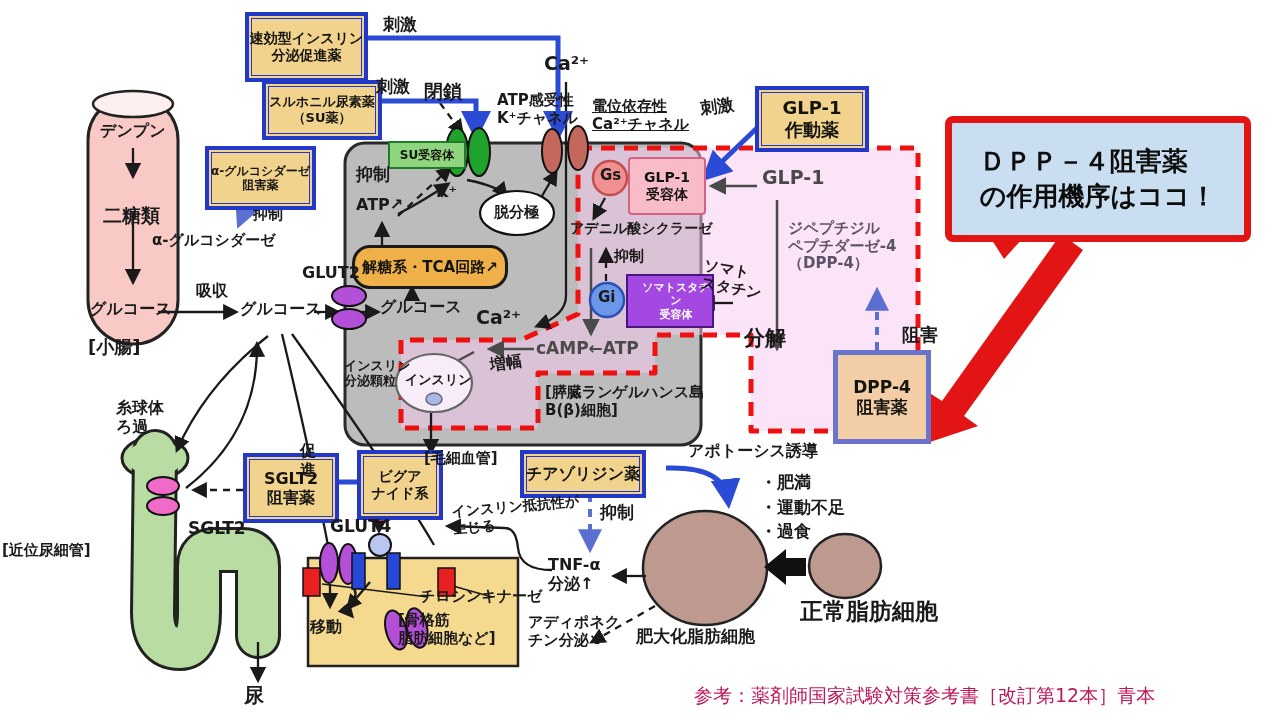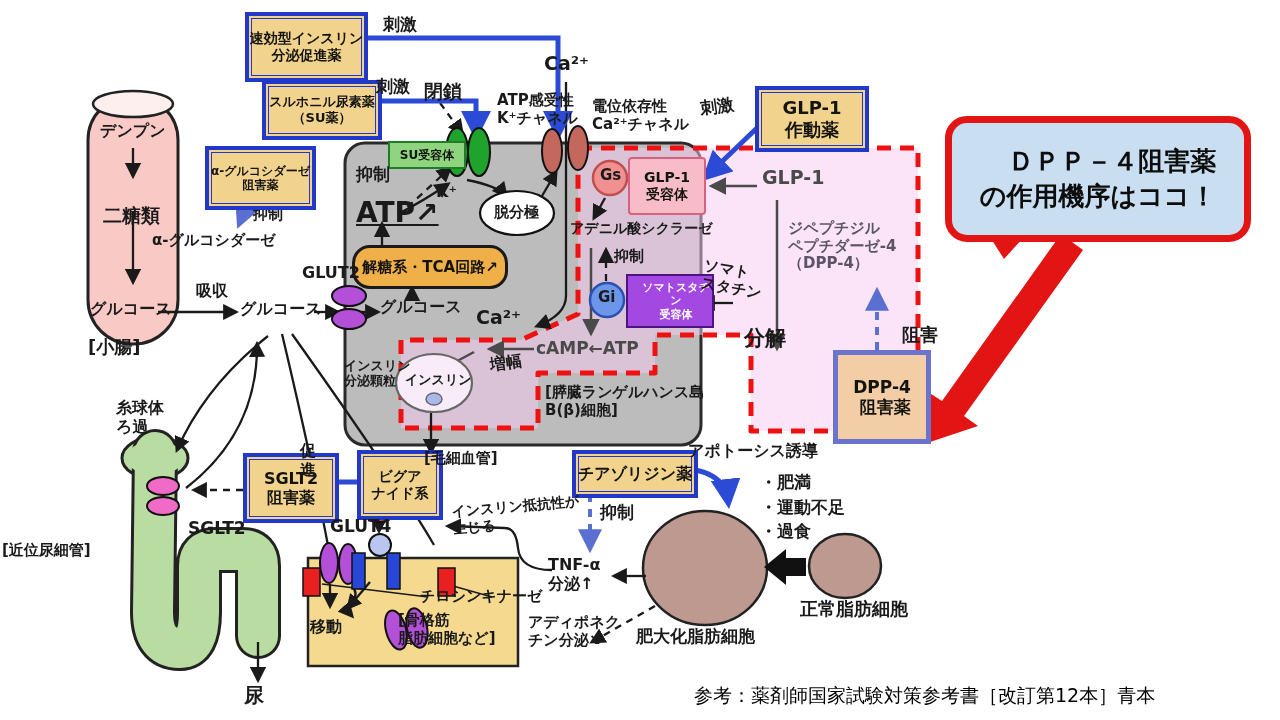--- a/index.html
+++ b/index.html
@@ -9,24 +9,24 @@
   .lbl{position:absolute;white-space:pre-line;color:#1a1a1a;line-height:1.18;font-weight:600;}
   .lbl.gray{color:#4a4a4a;}
   .box{position:absolute;display:flex;align-items:center;justify-content:center;text-align:center;
        white-space:pre-line;font-weight:700;color:#14140f;line-height:1.2;}
   .drugbox{background:var(--box_fill);border:4px solid var(--box_border);
            box-shadow:inset 0 0 0 2px var(--box_fill), inset 0 0 0 3px var(--box_border);}
   .surec{background:#8fd47e;border:2px solid #1e7d26;font-weight:700;}
   .glyc{background:var(--glycolysis_orange);border:3px solid #1a1a1a;border-radius:18px;}
   .glp1r{background:var(--glp1r_pink);border:2.5px solid #d96080;border-radius:4px;}
   .sstr{background:var(--sst_purple);border:2.5px solid #4a1580;color:#fff;padding-left:12px;}
-  .dppbox{background:var(--dpp4_box_fill);border:5px solid var(--dpp4_box_border);text-align:right;}
+  .dppbox{background:var(--dpp4_box_fill);border:5px solid var(--dpp4_box_border);}
   .callout{position:absolute;background:var(--callout_bg);border:7px solid var(--accent_red);
-           border-radius:22px;display:flex;align-items:center;justify-content:center;
-           text-align:right;font-weight:800;color:#0d0d0d;white-space:pre-line;line-height:1.35;}
+           border-radius:8px;display:flex;align-items:center;justify-content:center;
+           text-align:left;font-weight:800;color:#0d0d0d;white-space:pre-line;line-height:1.35;}
   .callout:after{content:"";position:absolute;left:38px;bottom:-24px;width:0;height:0;
            border-left:14px solid transparent;border-right:20px solid transparent;
            border-top:22px solid var(--accent_red);}
 </style>
 </head>
 <body>
 
 <div id="stage">
 
 <svg width="1280" height="720" viewBox="0 0 1280 720">
@@ -198,38 +198,38 @@
 <div class="box drugbox" style="left:245px;top:12px;width:115px;height:62px;font-size:14px;">速効型インスリン
 分泌促進薬</div>
 <div class="box drugbox" style="left:205px;top:146px;width:103px;height:56px;font-size:12px;">α-グルコシダーゼ
 阻害薬</div>
 <div class="box drugbox" style="left:755px;top:86px;width:106px;height:58px;font-size:18px;">GLP-1
 作動薬</div>
 <div class="box drugbox" style="left:243px;top:453px;width:88px;height:62px;font-size:16px;">SGLT2
 阻害薬</div>
 <div class="box drugbox" style="left:357px;top:450px;width:78px;height:62px;font-size:14px;">ビグア
 ナイド系</div>
-<div class="box drugbox" style="left:572px;top:450px;width:118px;height:40px;font-size:16px;">チアゾリジン薬</div>
+<div class="box drugbox" style="left:520px;top:450px;width:118px;height:40px;font-size:16px;">チアゾリジン薬</div>
 <div class="box dppbox" style="left:833px;top:350px;width:88px;height:84px;font-size:17px;">DPP-4
 阻害薬</div>
 
 <div class="lbl" style="left:383px;top:14px;font-size:17px;">刺激</div>
 <div class="lbl" style="left:376px;top:76px;font-size:17px;">刺激</div>
 <div class="lbl" style="left:700px;top:96px;font-size:17px;transform:rotate(-8deg);">刺激</div>
 
 <div class="lbl" style="left:424px;top:80px;font-size:19px;">閉鎖</div>
 <div class="lbl" style="left:497px;top:92px;font-size:15px;">ATP感受性
 K⁺チャネル</div>
 <div class="box surec" style="left:388px;top:141px;width:74px;height:24px;font-size:12px;">SU受容体</div>
 <div class="lbl" style="left:356px;top:164px;font-size:17px;">抑制</div>
-<div class="lbl" style="left:356px;top:196px;font-size:28px;text-decoration:underline;">ATP↗</div>
+<div class="lbl" style="left:356px;top:196px;font-size:16px;">ATP↗</div>
 <div class="lbl" style="left:436px;top:183px;font-size:16px;">K⁺</div>
 <div class="lbl" style="left:494px;top:204px;font-size:15px;">脱分極</div>
 <div class="lbl" style="left:544px;top:52px;font-size:19px;">Ca²⁺</div>
-<div class="lbl" style="left:592px;top:98px;font-size:15px;">電位依存性
+<div class="lbl" style="left:592px;top:98px;font-size:15px;text-decoration:underline;">電位依存性
 Ca²⁺チャネル</div>
 <div class="box glyc" style="left:352px;top:245px;width:150px;height:38px;font-size:15px;">解糖系・TCA回路↗</div>
 <div class="lbl" style="left:302px;top:264px;font-size:16px;">GLUT2</div>
 <div class="lbl" style="left:240px;top:300px;font-size:16px;">グルコース</div>
 <div class="lbl" style="left:380px;top:298px;font-size:16px;">グルコース</div>
 <div class="lbl" style="left:476px;top:306px;font-size:19px;">Ca²⁺</div>
 <div class="lbl gray" style="left:536px;top:338px;font-size:17px;">cAMP←ATP</div>
 <div class="lbl" style="left:490px;top:354px;font-size:16px;transform:rotate(-8deg);">増幅</div>
 <div class="lbl" style="left:344px;top:358px;font-size:13px;">インスリン
 分泌顆粒</div>
@@ -276,17 +276,17 @@
 生じる</div>
 <div class="lbl" style="left:548px;top:556px;font-size:16px;">TNF-α
 分泌↑</div>
 <div class="lbl" style="left:528px;top:614px;font-size:15px;">アディポネク
 チン分泌↘</div>
 <div class="lbl" style="left:688px;top:442px;font-size:16px;">アポトーシス誘導</div>
 <div class="lbl" style="left:746px;top:470px;font-size:17px;line-height:1.45;margin-left:14px;">・肥満
 ・運動不足
 ・過食</div>
 <div class="lbl" style="left:636px;top:626px;font-size:17px;">肥大化脂肪細胞</div>
-<div class="lbl" style="left:800px;top:598px;font-size:18px;">正常脂肪細胞</div>
-
-<div class="lbl" style="left:694px;top:684px;font-size:19px;font-weight:400;color:#000000;">参考：薬剤師国家試験対策参考書［改訂第12本］青本</div>
+<div class="lbl" style="left:800px;top:598px;font-size:23px;">正常脂肪細胞</div>
+
+<div class="lbl" style="left:694px;top:684px;font-size:19px;font-weight:400;color:#be185d;">参考：薬剤師国家試験対策参考書［改訂第12本］青本</div>
 
 </div>
 
 </body></html>

